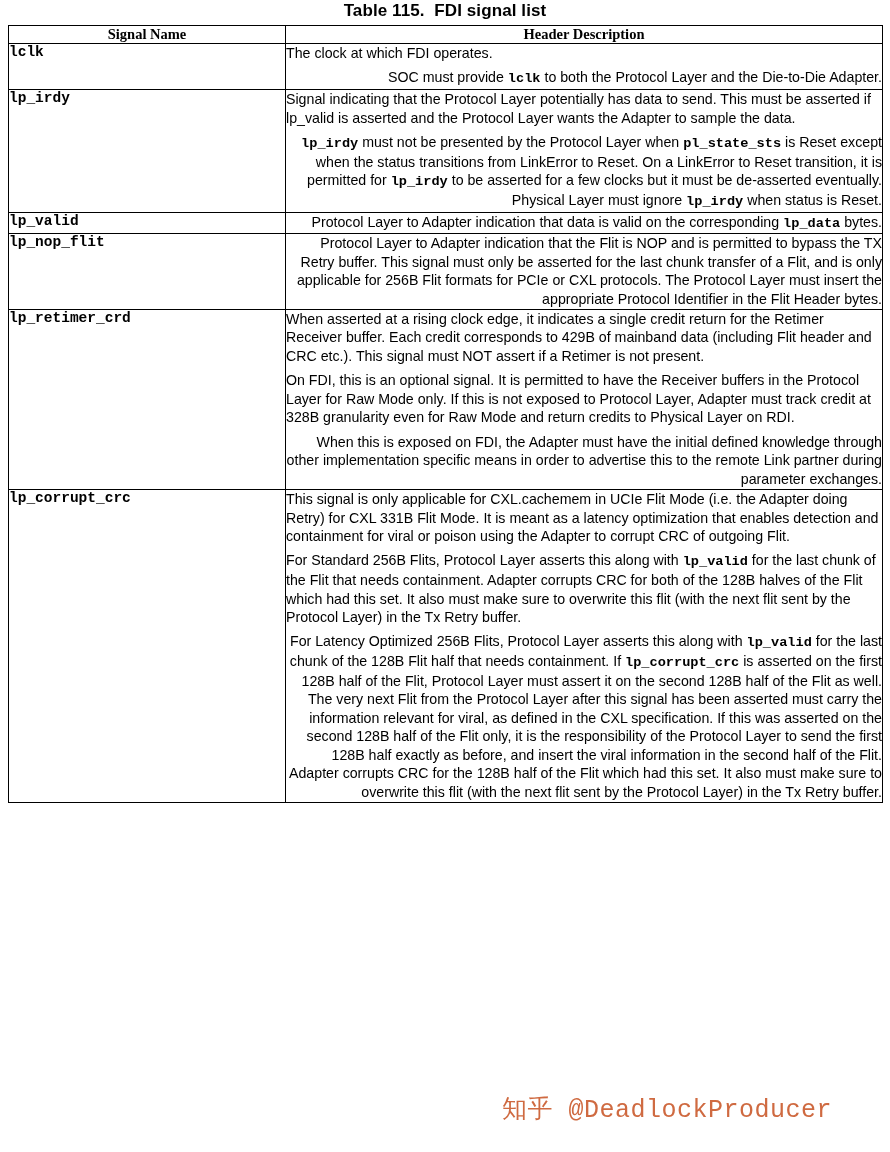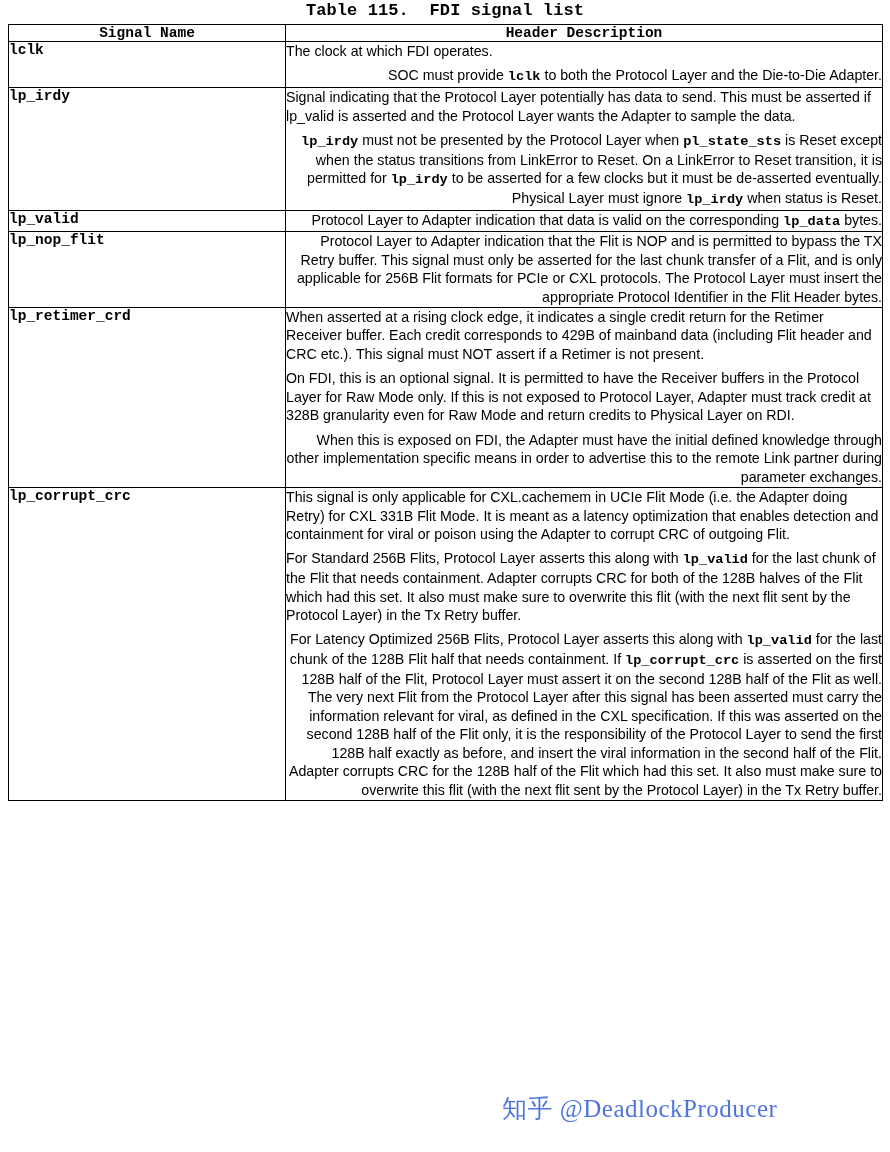--- a/index.html
+++ b/index.html
@@ -25,21 +25,20 @@
 
   
   .table-caption {
     text-align: center;
     font-size: 17px;
     font-weight: bold;
     letter-spacing: 0.1px;
     padding: 1px 0 4px 0;
     margin: 0;
     width: 890px;
-    font-family: Liberation Mono, monospace;
   }
   .caption-num { white-space: pre; }
 
   
   table.signal-table {
     border-collapse: collapse;
     table-layout: fixed;
     width: 874px;
     margin: 0 0 0 8px;
     border: 1.5px solid #000;
@@ -52,21 +51,21 @@
     border: 1px solid #000;
     vertical-align: top;
     padding: 0;
   }
 
   thead th {
     text-align: center;
     font-size: 14.5px;
     font-weight: bold;
     padding: 5px 4px 6px 4px;
-    font-family: Liberation Mono, monospace;
+    font-family: Liberation Serif, serif;
   }
 
   
   td.sig-name {
     vertical-align: middle;
     padding: 6px 6px 6px 15px;
     font-family: "Liberation Mono", monospace;
     font-weight: bold;
     font-size: 14.5px;
     letter-spacing: 0px;
@@ -97,23 +96,23 @@
     font-size: 13.6px;
     letter-spacing: 0px;
   }
 
   
   .watermark {
     position: absolute;
     left: 502px;
     top: 1092px;
     font-size: 25px;
-    color: #1d4ed8;
+    color: #c2410c;
     opacity: 0.78;
-    font-family: Liberation Serif, serif;
+    font-family: Liberation Mono, monospace;
     white-space: nowrap;
     pointer-events: none;
     letter-spacing: 0.5px;
   }
 </style>
 </head>
 <body>
 
 <div class="page">
 

